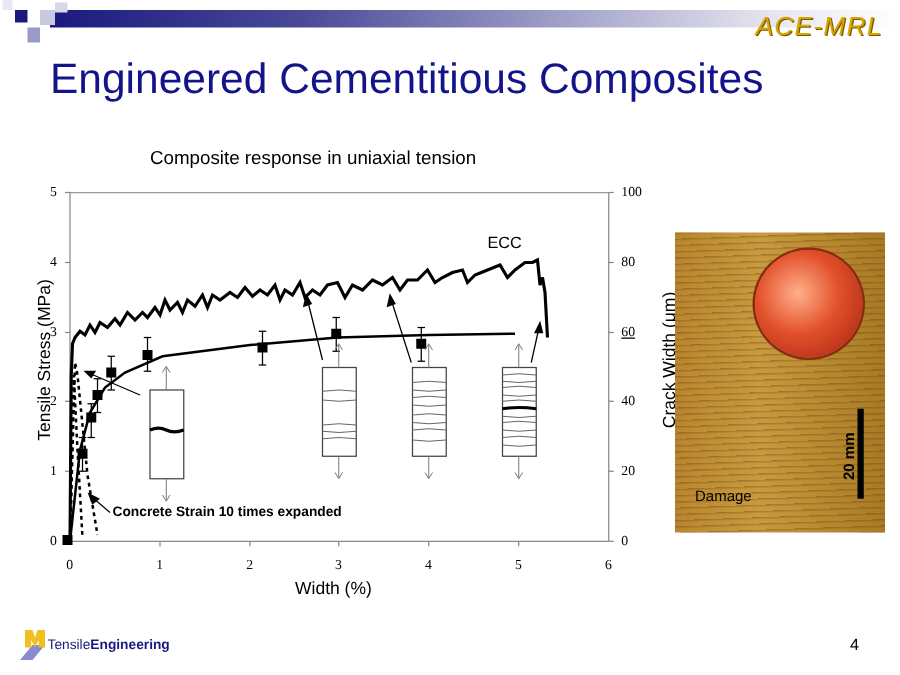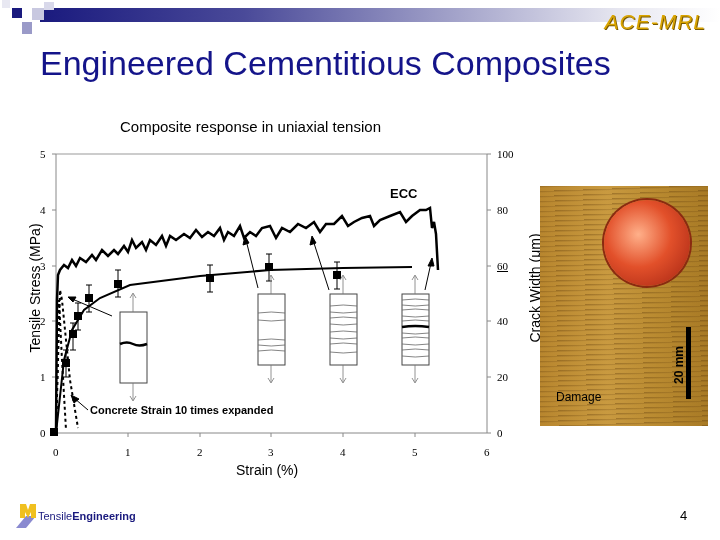--- a/index.html
+++ b/index.html
@@ -196,23 +196,23 @@
 <div class="abs tick" style="left:53px;top:446px;">0</div>
 <div class="abs tick" style="left:125px;top:446px;">1</div>
 <div class="abs tick" style="left:197px;top:446px;">2</div>
 <div class="abs tick" style="left:268px;top:446px;">3</div>
 <div class="abs tick" style="left:340px;top:446px;">4</div>
 <div class="abs tick" style="left:412px;top:446px;">5</div>
 <div class="abs tick" style="left:484px;top:446px;">6</div>
 
 <div class="abs ylabel">Tensile Stress (MPa)</div>
 <div class="abs y2label">Crack Width (μm)</div>
-<div class="abs xlabel">Strain (%)</div>
-
-<div class="abs" style="left:390px;top:186px;font-size:13px;font-weight:bold;">ECC</div>
+<div class="abs xlabel">Width (%)</div>
+
+<div class="abs" style="left:390px;top:186px;font-size:13px;font-weight:normal;">ECC</div>
 <div class="abs" style="left:90px;top:404px;font-size:11px;font-weight:bold;">Concrete Strain 10 times expanded</div>
 
 <div class="abs photo"></div>
 <div class="abs penny"></div>
 <div class="abs scalebar"></div>
 <div class="abs scalelabel">20 mm</div>
 <div class="abs damage">Damage</div>
 
 <svg class="abs" style="left:14px;top:502px;" width="26" height="26">
   <polygon points="2,26 12,14 22,14 12,26" fill="#8a8ad0"></polygon>

